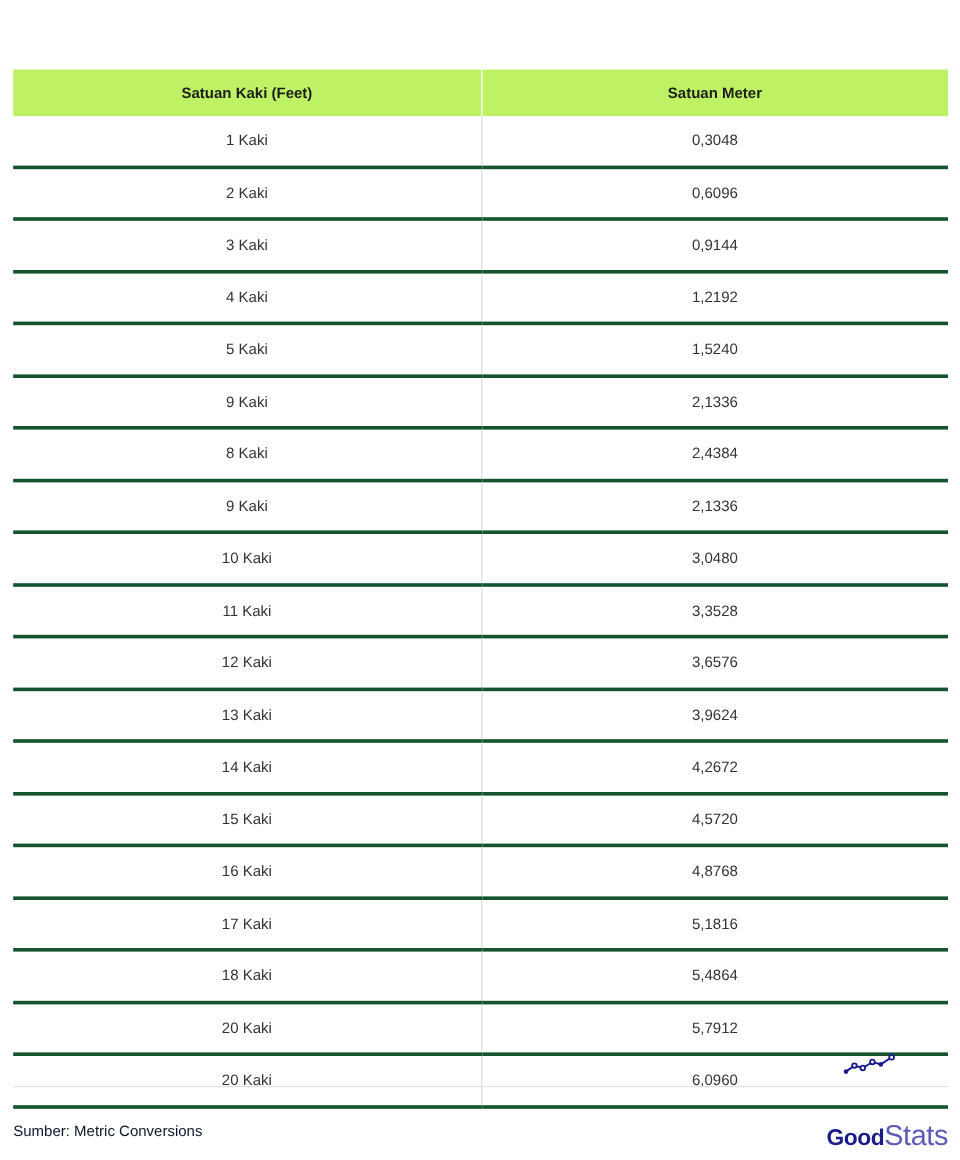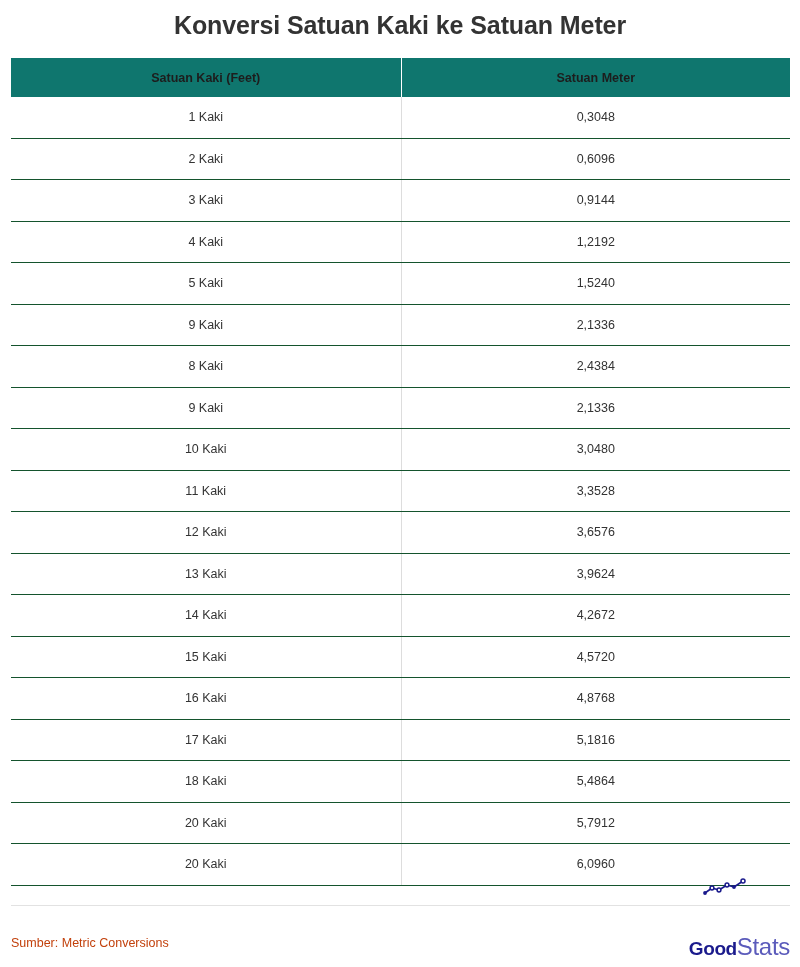--- a/index.html
+++ b/index.html
@@ -45,41 +45,41 @@
   table.conv {
     width: 779px;
     border-collapse: collapse;
     table-layout: fixed;
   }
 
   table.conv col.c1 { width: 390px; }
   table.conv col.c2 { width: 389px; }
 
   table.conv thead th {
-    background: #0f766e;
+    background: #bef264;
     height: 39px;
     font-size: 12.5px;
     font-weight: bold;
     color: #1d1d1d;
     vertical-align: middle;
     padding: 0;
     border: none;
   }
   table.conv thead th.col-a {
     border-right: 1px solid #ffffff;
   }
 
   table.conv tbody td {
     height: 40.5px;
     font-size: 12.5px;
     color: #333333;
     text-align: center;
     vertical-align: middle;
     padding: 0;
-    border-bottom: 1px solid #14532d;
+    border-bottom: 3px solid #14532d;
     background: #ffffff;
   }
   table.conv tbody td.col-a {
     border-right: 1px solid #dddddd;
   }
 
   
   .footer-rule {
     position: absolute;
     left: 11px;
@@ -87,21 +87,21 @@
     width: 779px;
     height: 1px;
     background: #e2e2e2;
   }
 
   .source {
     position: absolute;
     left: 11px;
     top: 936px;
     font-size: 12.5px;
-    color: #c2410c;
+    color: #0f172a;
   }
 
   
   .logo {
     position: absolute;
     right: 10px;
     top: 929px;
     height: 30px;
     display: flex;
     align-items: flex-end;
@@ -132,21 +132,20 @@
     width: 44px;
     height: 15px;
     overflow: visible;
   }
 </style>
 </head>
 <body>
 
 <div class="page">
 
-  <div class="title">Konversi Satuan Kaki ke Satuan Meter</div>
 
   <div class="table-wrap">
     <table class="conv">
       <colgroup>
         <col class="c1">
         <col class="c2">
       </colgroup>
       <thead>
         <tr>
           <th class="col-a">Satuan Kaki (Feet)</th>

